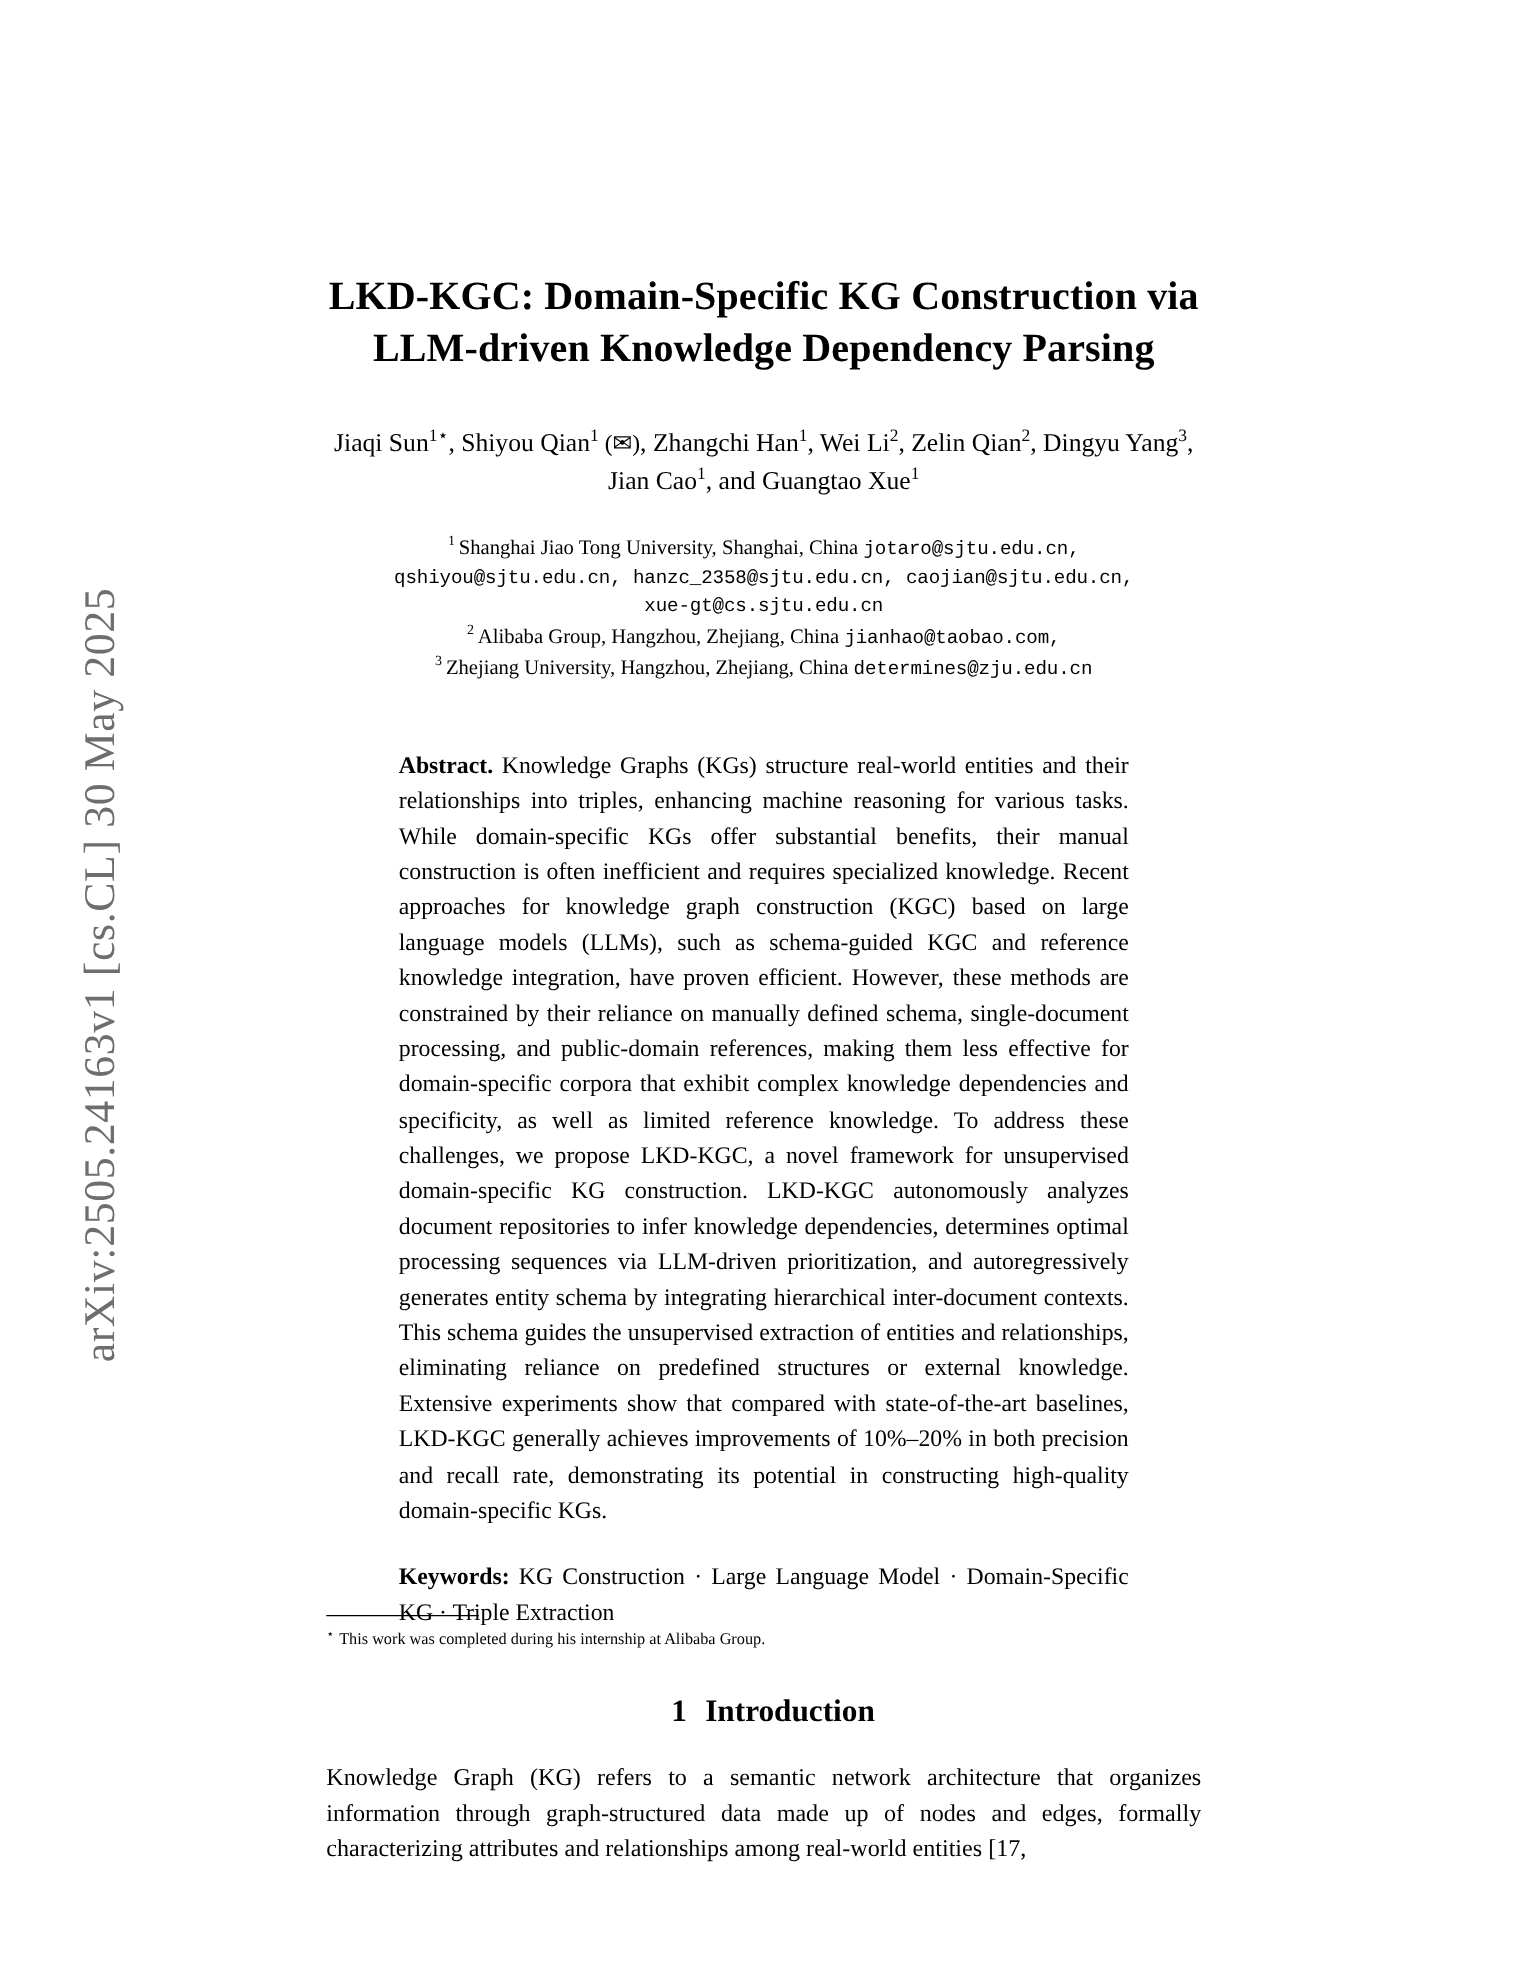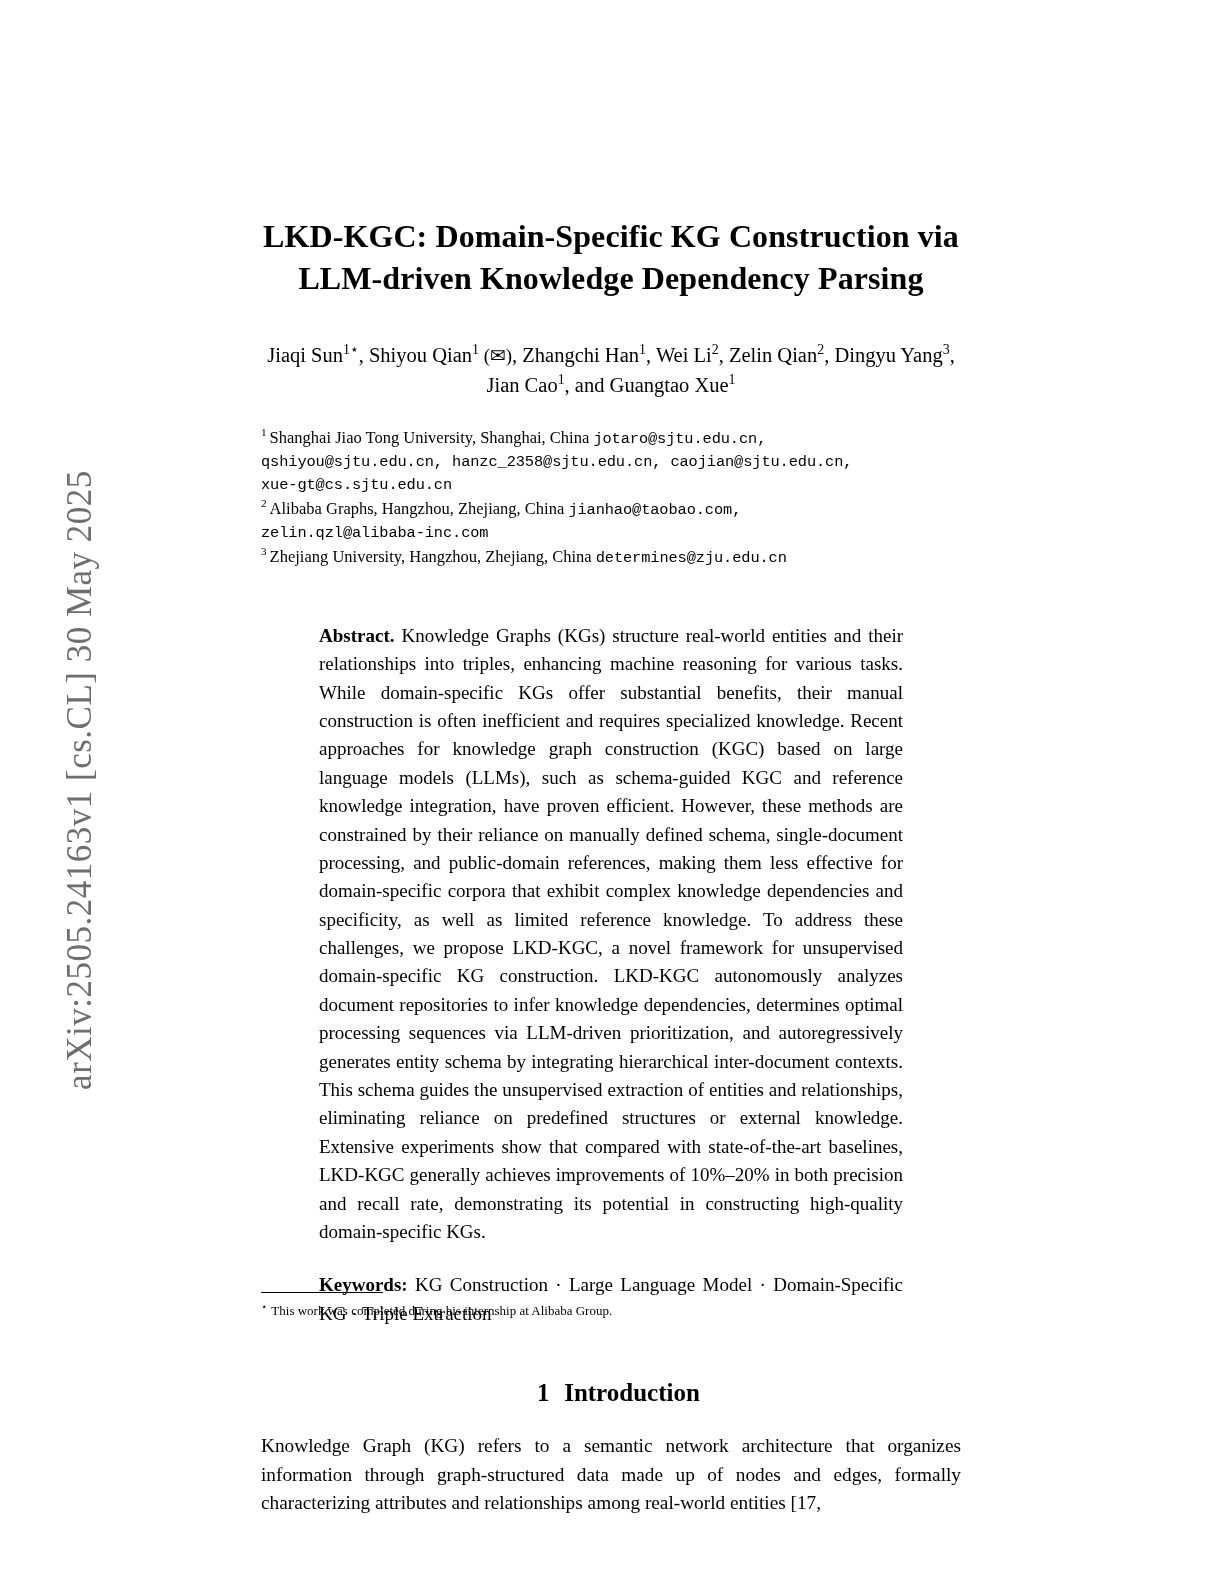--- a/index.html
+++ b/index.html
@@ -71,21 +71,21 @@
     vertical-align: super;
     line-height: 0;
   }
   .envelope {
     font-size: 0.92em;
   }
 
   
   #affiliations {
     margin-top: 26px;
-    text-align: left;
+    text-align: center;
     font-size: 16.5px;
     line-height: 1.5;
   }
   #affiliations .aff {
     display: block;
     margin-bottom: 0px;
   }
   #affiliations .mono {
     font-family: "Liberation Mono", "DejaVu Sans Mono", monospace;
     font-size: 0.93em;
@@ -184,23 +184,22 @@
     <span>Yang</span><sup class="sup">3</sup><span>, Jian Cao</span><sup class="sup">1</sup><span>, and Guangtao Xue</span><sup class="sup">1</sup>
   </div>
 
   <div id="affiliations">
     <span class="aff">
       <span class="marker">1</span><span>Shanghai Jiao Tong University, Shanghai, China </span><span class="mono">jotaro@sjtu.edu.cn,</span>
     </span>
     <span class="aff mono">qshiyou@sjtu.edu.cn, hanzc_2358@sjtu.edu.cn, caojian@sjtu.edu.cn,</span>
     <span class="aff mono">xue-gt@cs.sjtu.edu.cn</span>
     <span class="aff">
-      <span class="marker">2</span><span>Alibaba Graphs, Hangzhou, Zhejiang, China </span><span class="mono">jianhao@taobao.com,</span>
+      <span class="marker">2</span><span>Alibaba Group, Hangzhou, Zhejiang, China </span><span class="mono">jianhao@taobao.com,</span>
     </span>
-    <span class="aff mono">zelin.qzl@alibaba-inc.com</span>
     <span class="aff">
       <span class="marker">3</span><span>Zhejiang University, Hangzhou, Zhejiang, China </span><span class="mono">determines@zju.edu.cn</span>
     </span>
   </div>
 
   <div id="abstract-block">
     <p id="abstract-para"><span class="lead">Abstract.</span><span> Knowledge Graphs (KGs) structure real-world entities and their relationships into triples, enhancing machine reasoning for various tasks. While domain-specific KGs offer substantial benefits, their manual construction is often inefficient and requires specialized knowledge. Recent approaches for knowledge graph construction (KGC) based on large language models (LLMs), such as schema-guided KGC and reference knowledge integration, have proven efficient. However, these methods are constrained by their reliance on manually defined schema, single-document processing, and public-domain references, making them less effective for domain-specific corpora that exhibit complex knowledge dependencies and specificity, as well as limited reference knowledge. To address these challenges, we propose LKD-KGC, a novel framework for unsupervised domain-specific KG construction. LKD-KGC autonomously analyzes document repositories to infer knowledge dependencies, determines optimal processing sequences via LLM-driven prioritization, and autoregressively generates entity schema by integrating hierarchical inter-document contexts. This schema guides the unsupervised extraction of entities and relationships, eliminating reliance on predefined structures or external knowledge. Extensive experiments show that compared with state-of-the-art baselines, LKD-KGC generally achieves improvements of 10%–20% in both precision and recall rate, demonstrating its potential in constructing high-quality domain-specific KGs.</span></p>
     <p id="keywords-para"><span class="lead">Keywords:</span><span> KG Construction · Large Language Model · Domain-Specific KG · Triple Extraction</span></p>
   </div>
 

